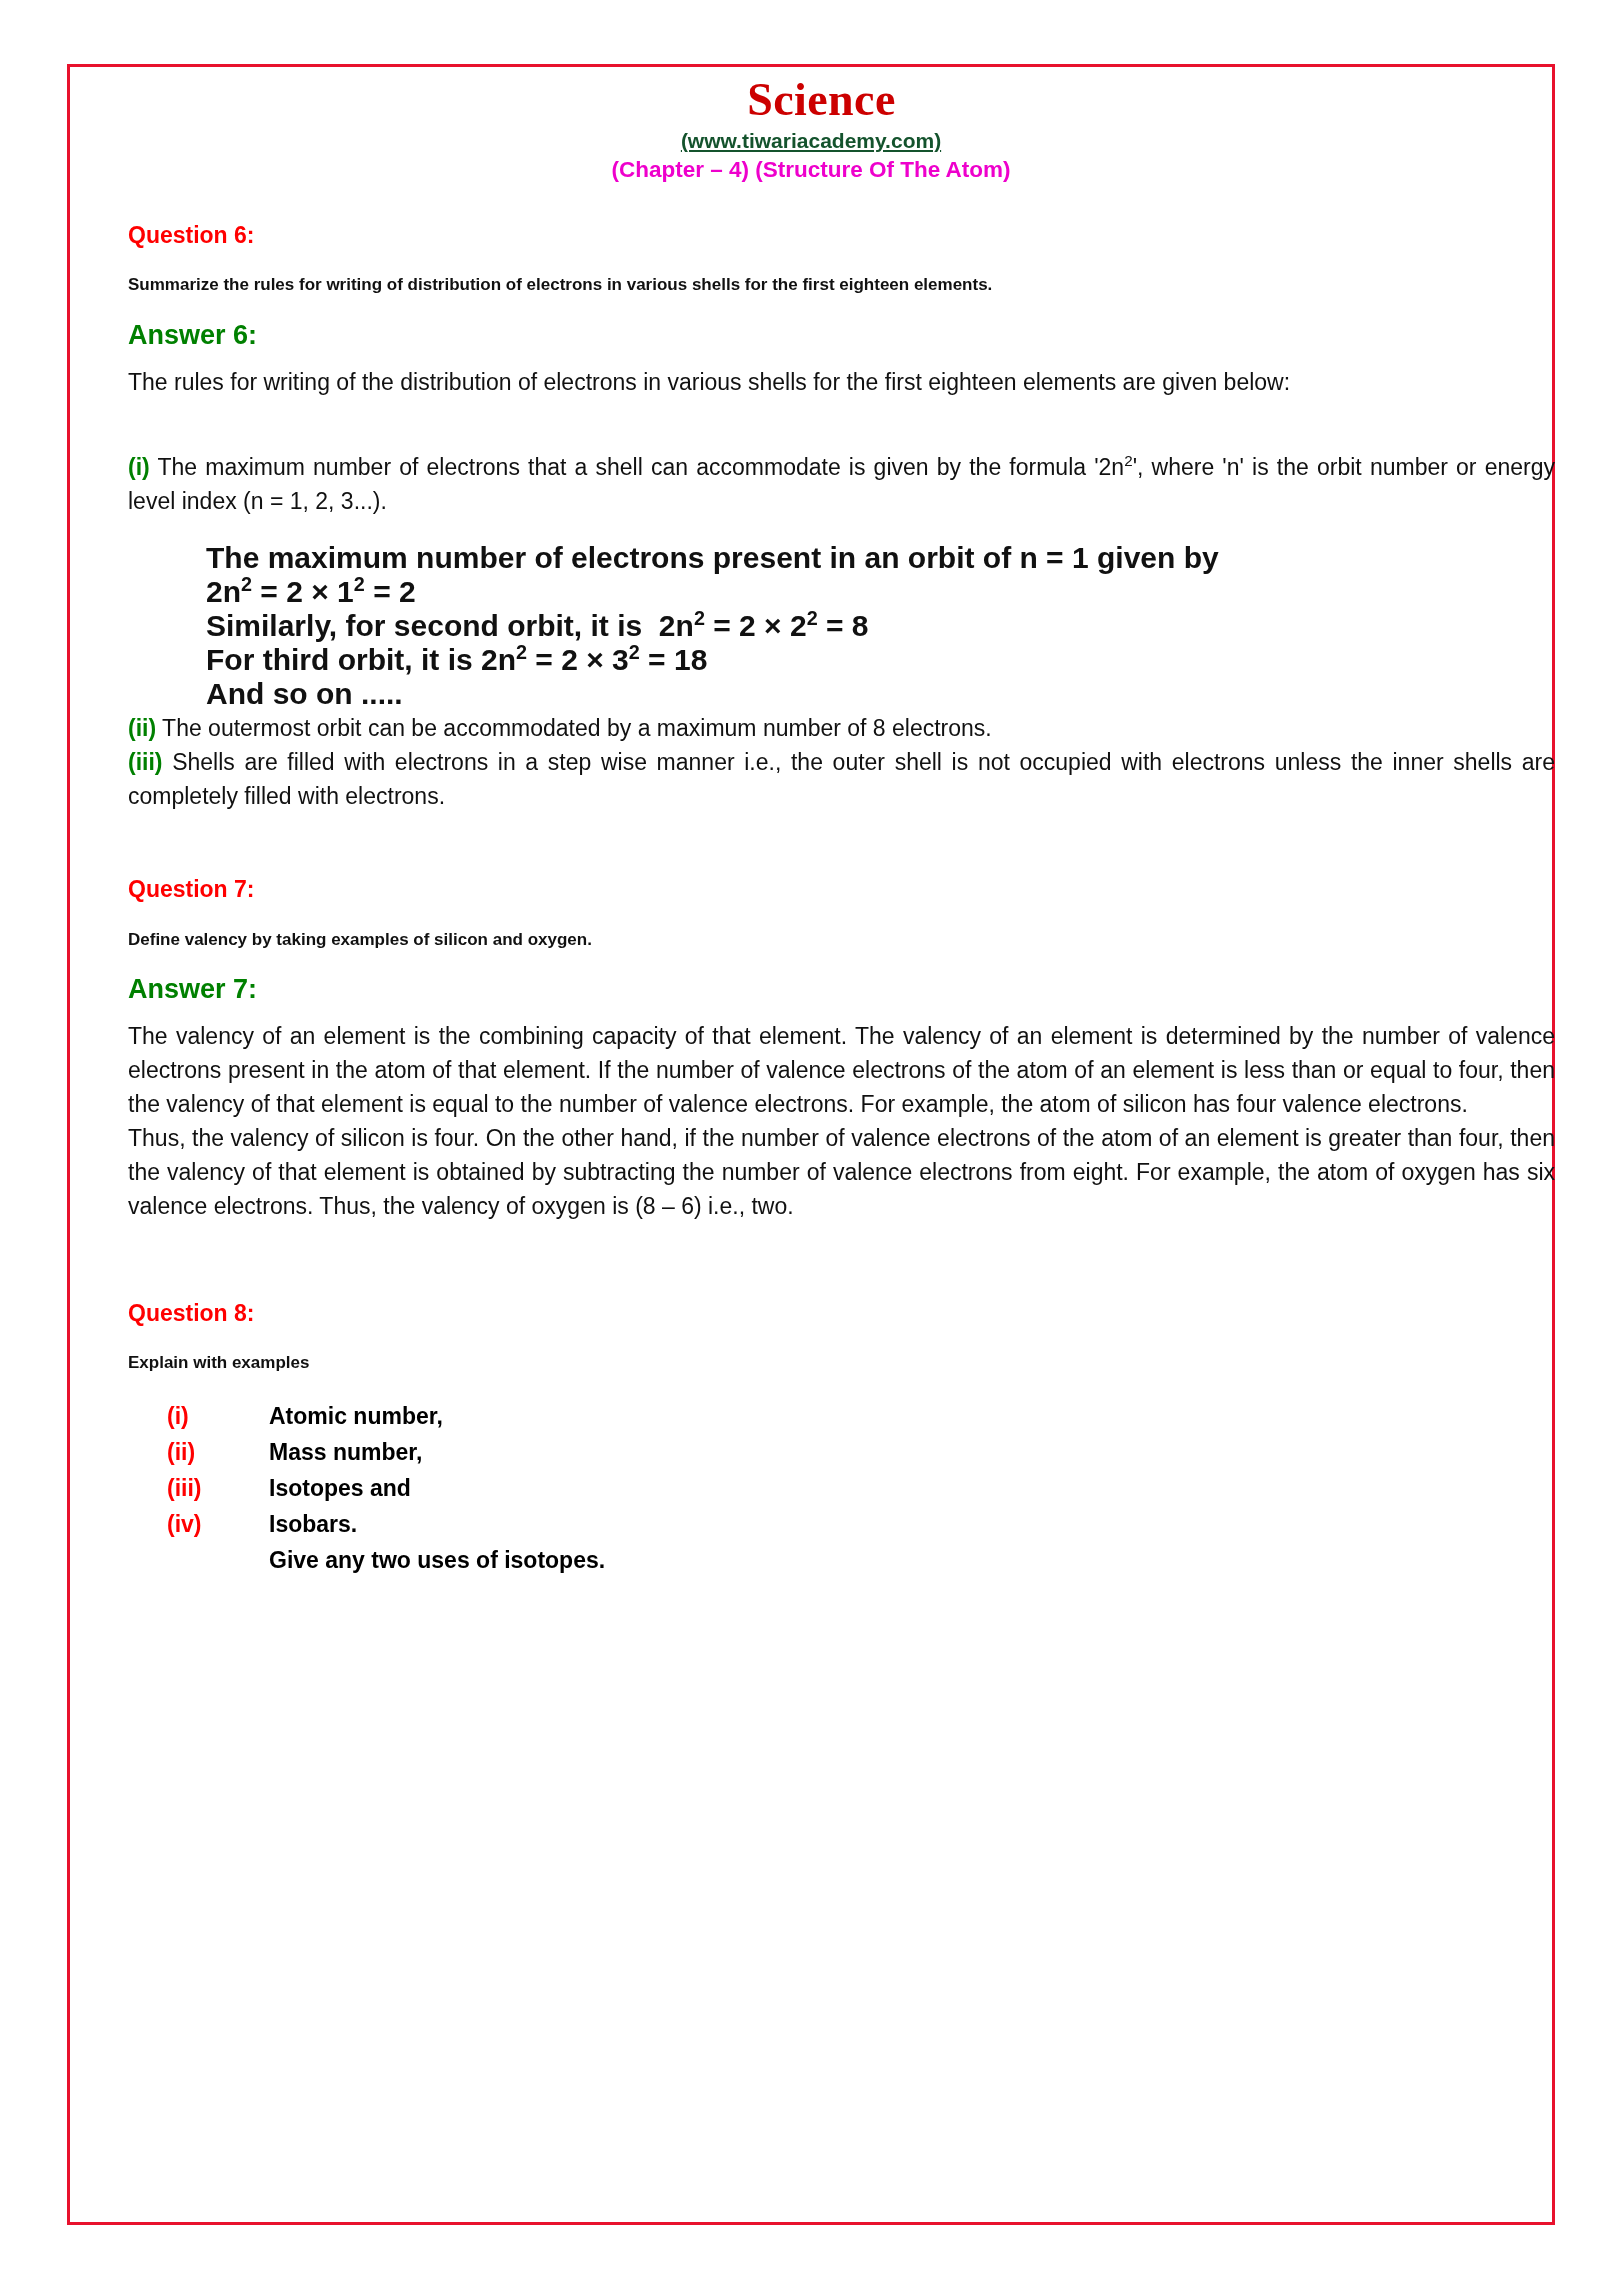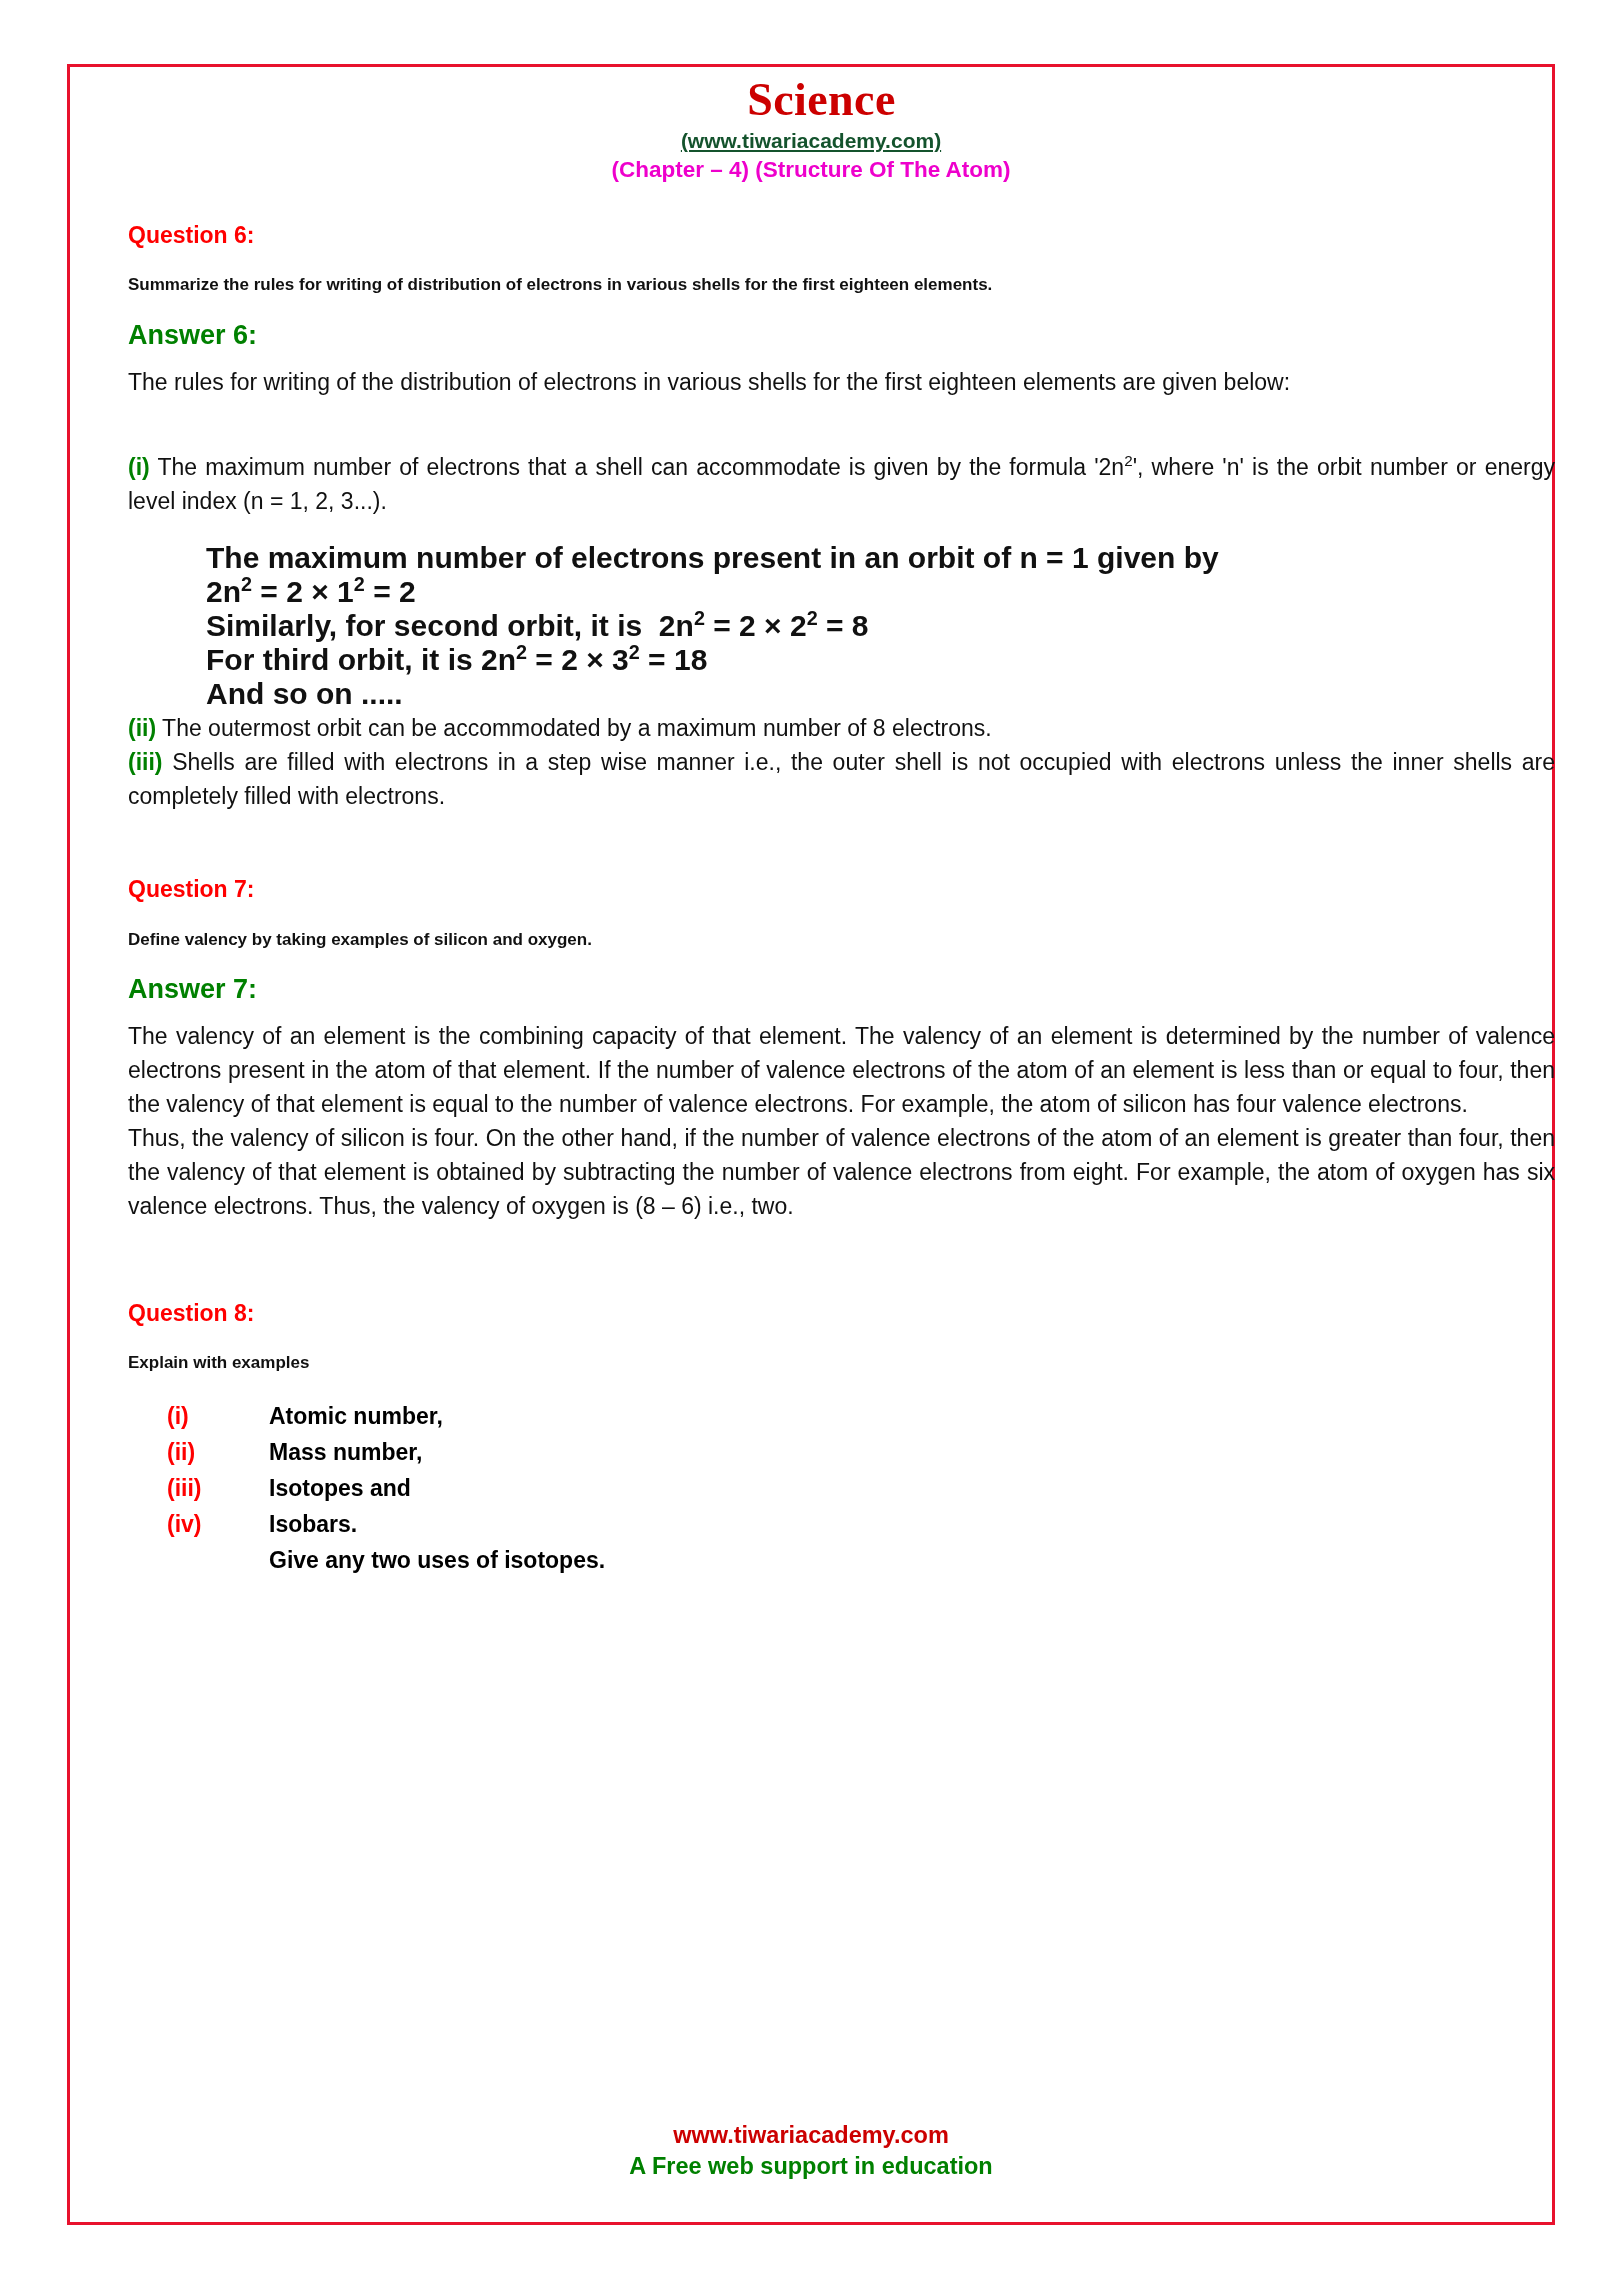--- a/index.html
+++ b/index.html
@@ -262,20 +262,16 @@
           <span class="q8-val">Isobars.</span>
         </div>
         <div class="q8-row">
           <span class="q8-num"></span>
           <span class="q8-val">Give any two uses of isotopes.</span>
         </div>
       </div>
 
     </div>
 
-    <div class="doc-footer">
-      <div class="footer-url">www.tiwariacademy.com</div>
-      <div class="footer-tag">A Free web support in education</div>
-    </div>
 
   </div>
 </div>
 
 
 </body></html>

